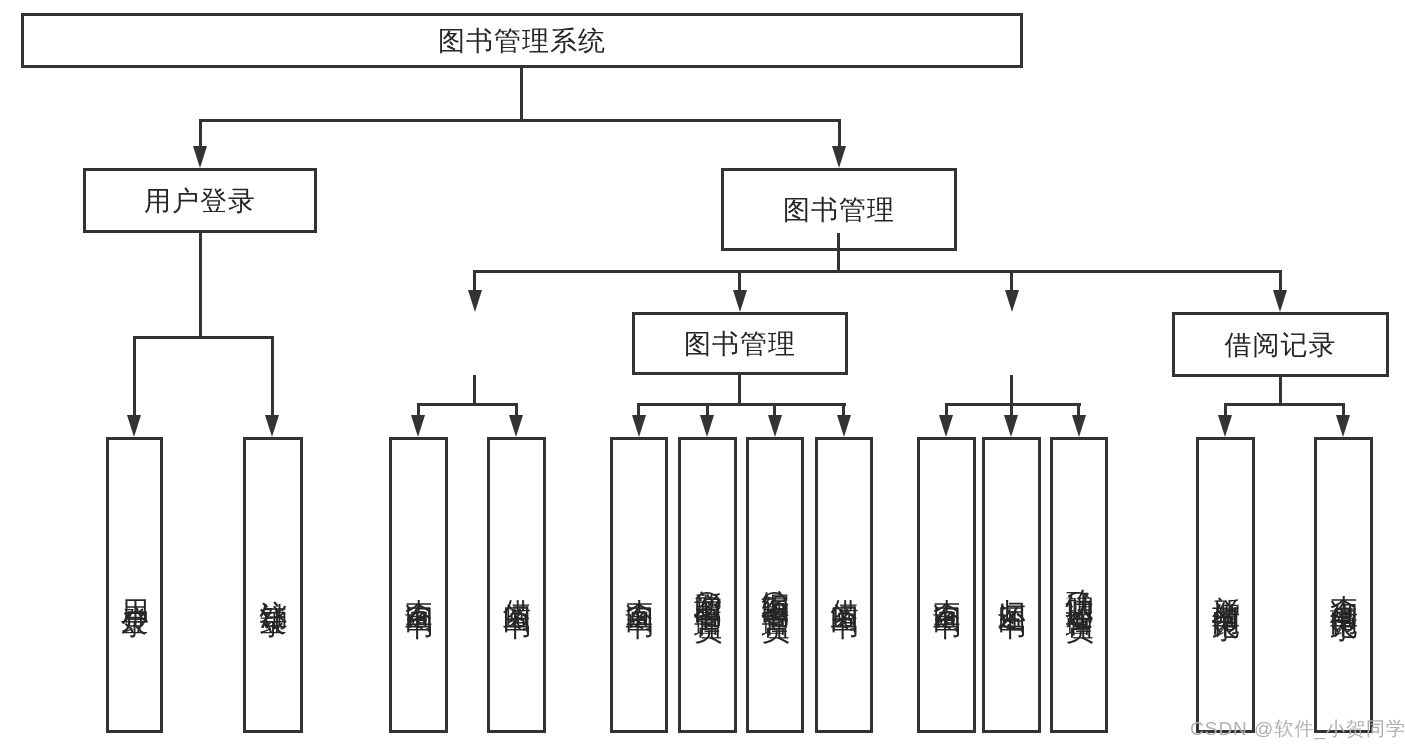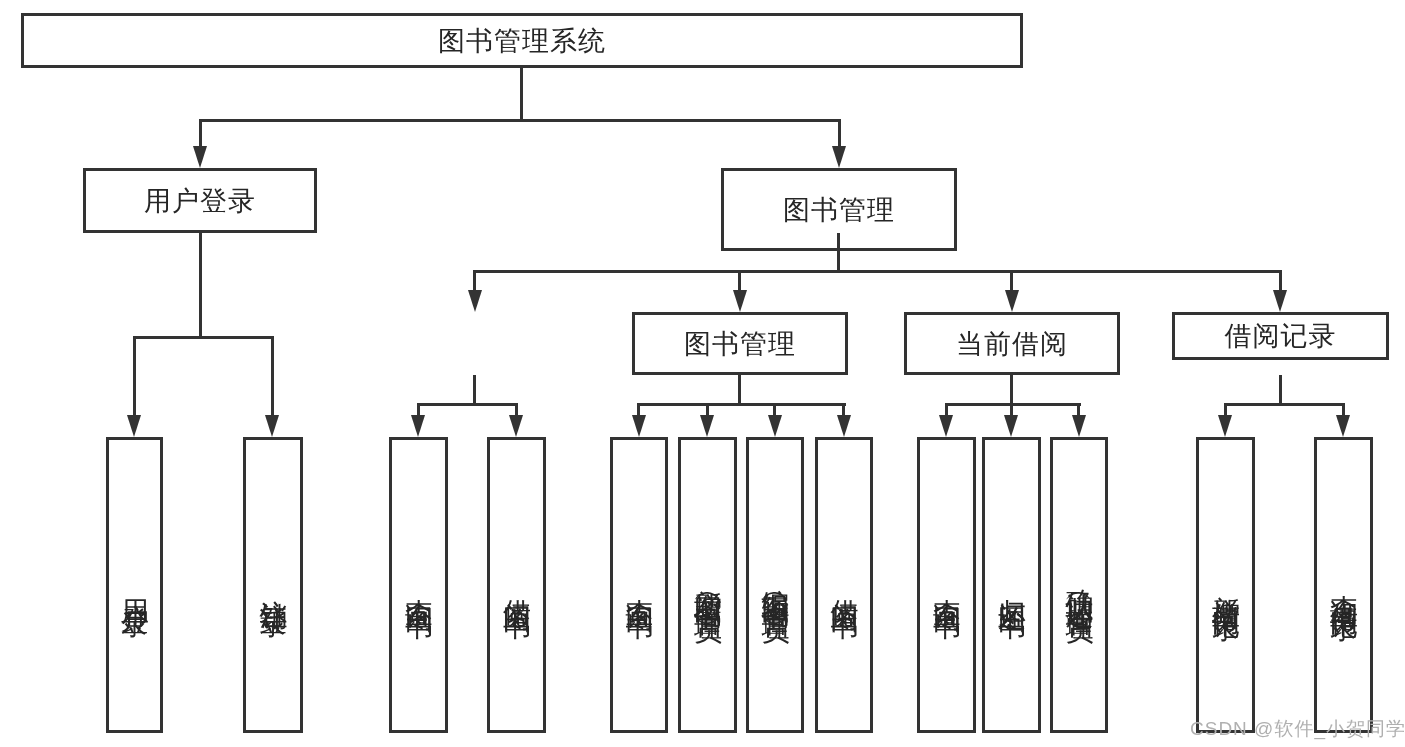--- a/index.html
+++ b/index.html
@@ -67,22 +67,21 @@
   <div class="vline" style="left:473px;top:270px;height:20px"></div>
   <div class="vline" style="left:738px;top:270px;height:20px"></div>
   <div class="vline" style="left:1010px;top:270px;height:20px"></div>
   <div class="vline" style="left:1279px;top:270px;height:20px"></div>
   <div class="arrow" style="left:468px;top:290px"></div>
   <div class="arrow" style="left:733px;top:290px"></div>
   <div class="arrow" style="left:1005px;top:290px"></div>
   <div class="arrow" style="left:1273px;top:290px"></div>
 
   <div class="box" style="left:632px;top:312px;width:216px;height:63px">图书管理</div>
-  <div class="box" style="left:904px;top:312px;width:216px;height:63px">当前借阅</div>
-  <div class="box" style="left:1172px;top:312px;width:217px;height:48px">借阅记录</div>
+  <div class="box" style="left:1172px;top:312px;width:217px;height:65px">借阅记录</div>
 
   <div class="vline" style="left:473px;top:375px;height:30px"></div>
   <div class="hline" style="left:417px;top:403px;width:101px"></div>
   <div class="vline" style="left:417px;top:403px;height:13px"></div>
   <div class="vline" style="left:515px;top:403px;height:13px"></div>
   <div class="arrow" style="left:411px;top:415px"></div>
   <div class="arrow" style="left:509px;top:415px"></div>
 
   <div class="vline" style="left:738px;top:375px;height:30px"></div>
   <div class="hline" style="left:637px;top:403px;width:209px"></div>

